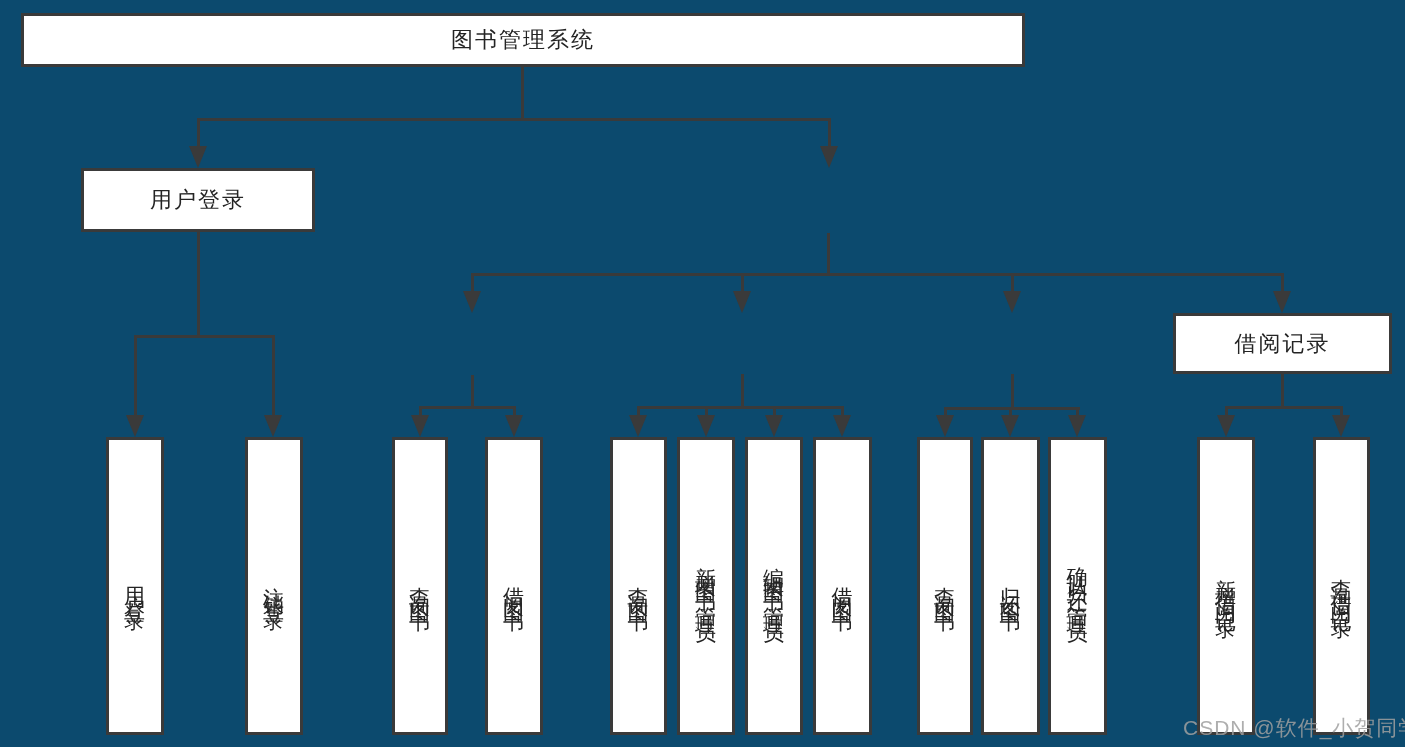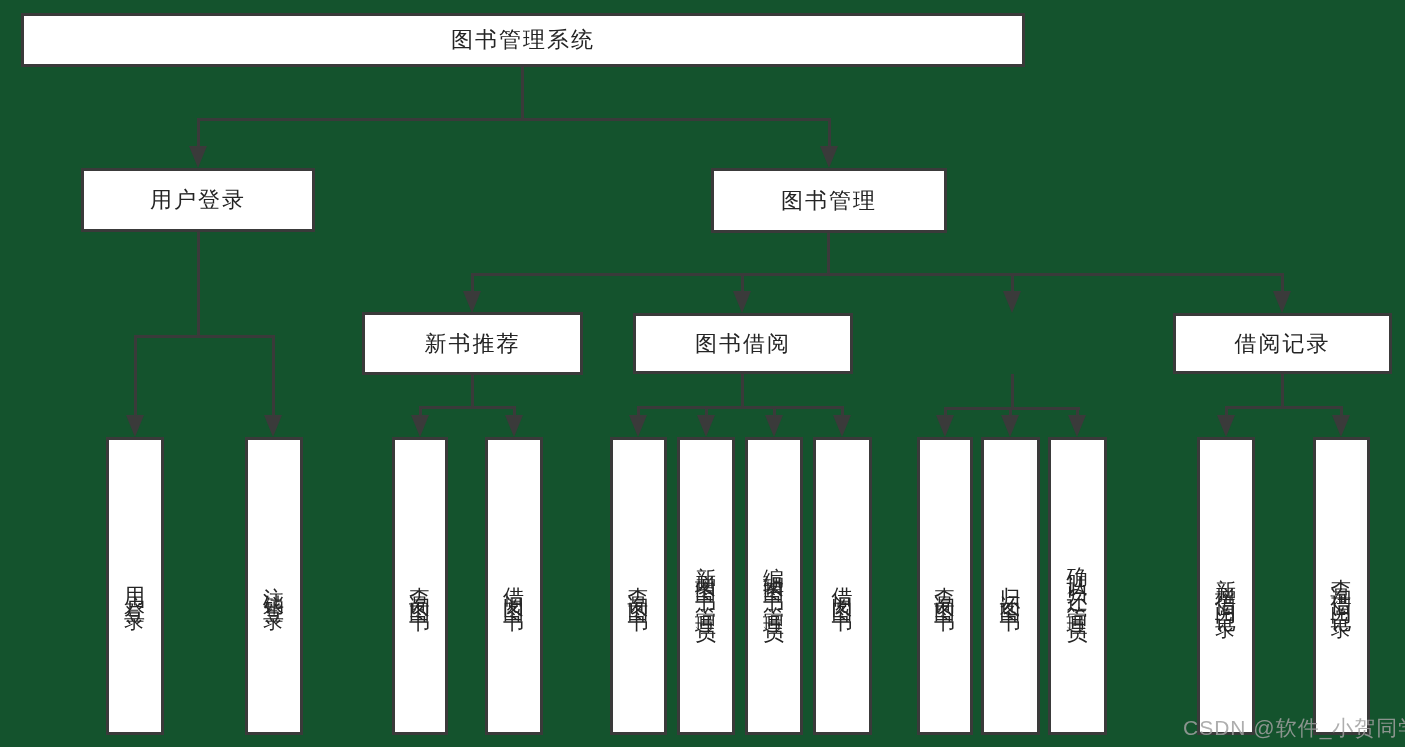--- a/index.html
+++ b/index.html
@@ -1,17 +1,17 @@
 <!DOCTYPE html>
 <html><head>
 <meta charset="utf-8">
 <style>
   html,body{margin:0;padding:0;background:#ffffff;}
   #stage{
-    position:relative;width:1405px;height:747px;background:#14532d;
+    position:relative;width:1405px;height:747px;background:#0c4a6e;
     font-family:"Liberation Sans","DejaVu Sans",sans-serif;
     color:#242424;overflow:hidden;
   }
   .box{
     position:absolute;background:#ffffff;border:3px solid #3a3a3a;
     display:flex;align-items:center;justify-content:center;
     box-sizing:border-box;font-size:22px;letter-spacing:2px;color:#242424;
   }
   .leaf{
     position:absolute;background:#ffffff;border:3px solid #3a3a3a;
@@ -40,30 +40,21 @@
 
 <div id="stage">
 
   <div class="box" style="left:21px;top:13px;width:1004px;height:54px;">
     <span>图书管理系统</span>
   </div>
 
   <div class="box" style="left:81px;top:168px;width:234px;height:64px;">
     <span>用户登录</span>
   </div>
-  <div class="box" style="left:711px;top:168px;width:236px;height:65px;">
-    <span>图书管理</span>
-  </div>
 
-  <div class="box" style="left:362px;top:312px;width:221px;height:63px;">
-    <span>新书推荐</span>
-  </div>
-  <div class="box" style="left:633px;top:313px;width:220px;height:61px;">
-    <span>图书借阅</span>
-  </div>
   <div class="box" style="left:1173px;top:313px;width:219px;height:61px;">
     <span>借阅记录</span>
   </div>
 
   <div class="leaf" style="left:106px;top:437px;width:58px;height:298px;">
     <span class="vtext">用户登录</span>
   </div>
   <div class="leaf" style="left:245px;top:437px;width:58px;height:298px;">
     <span class="vtext">注销登录</span>
   </div>

